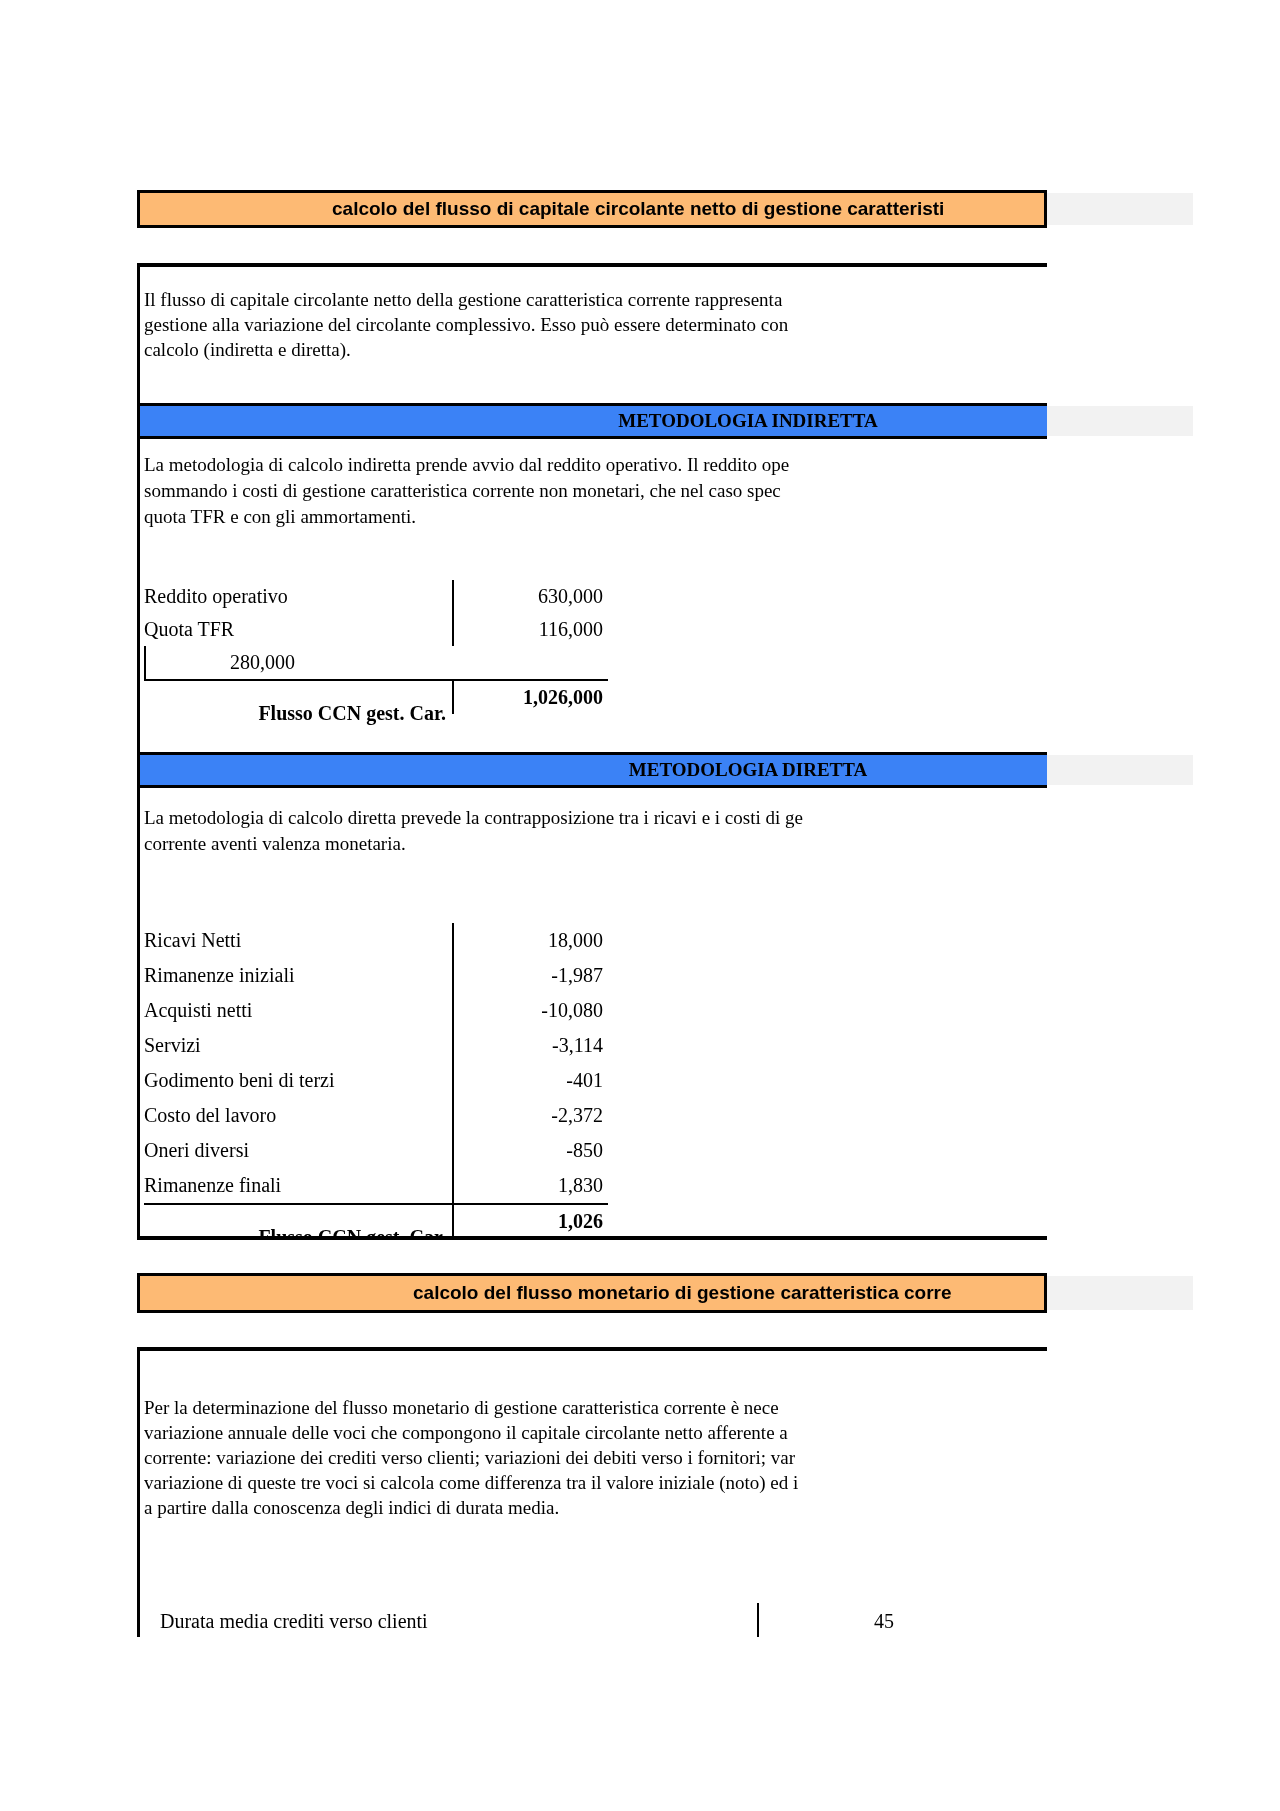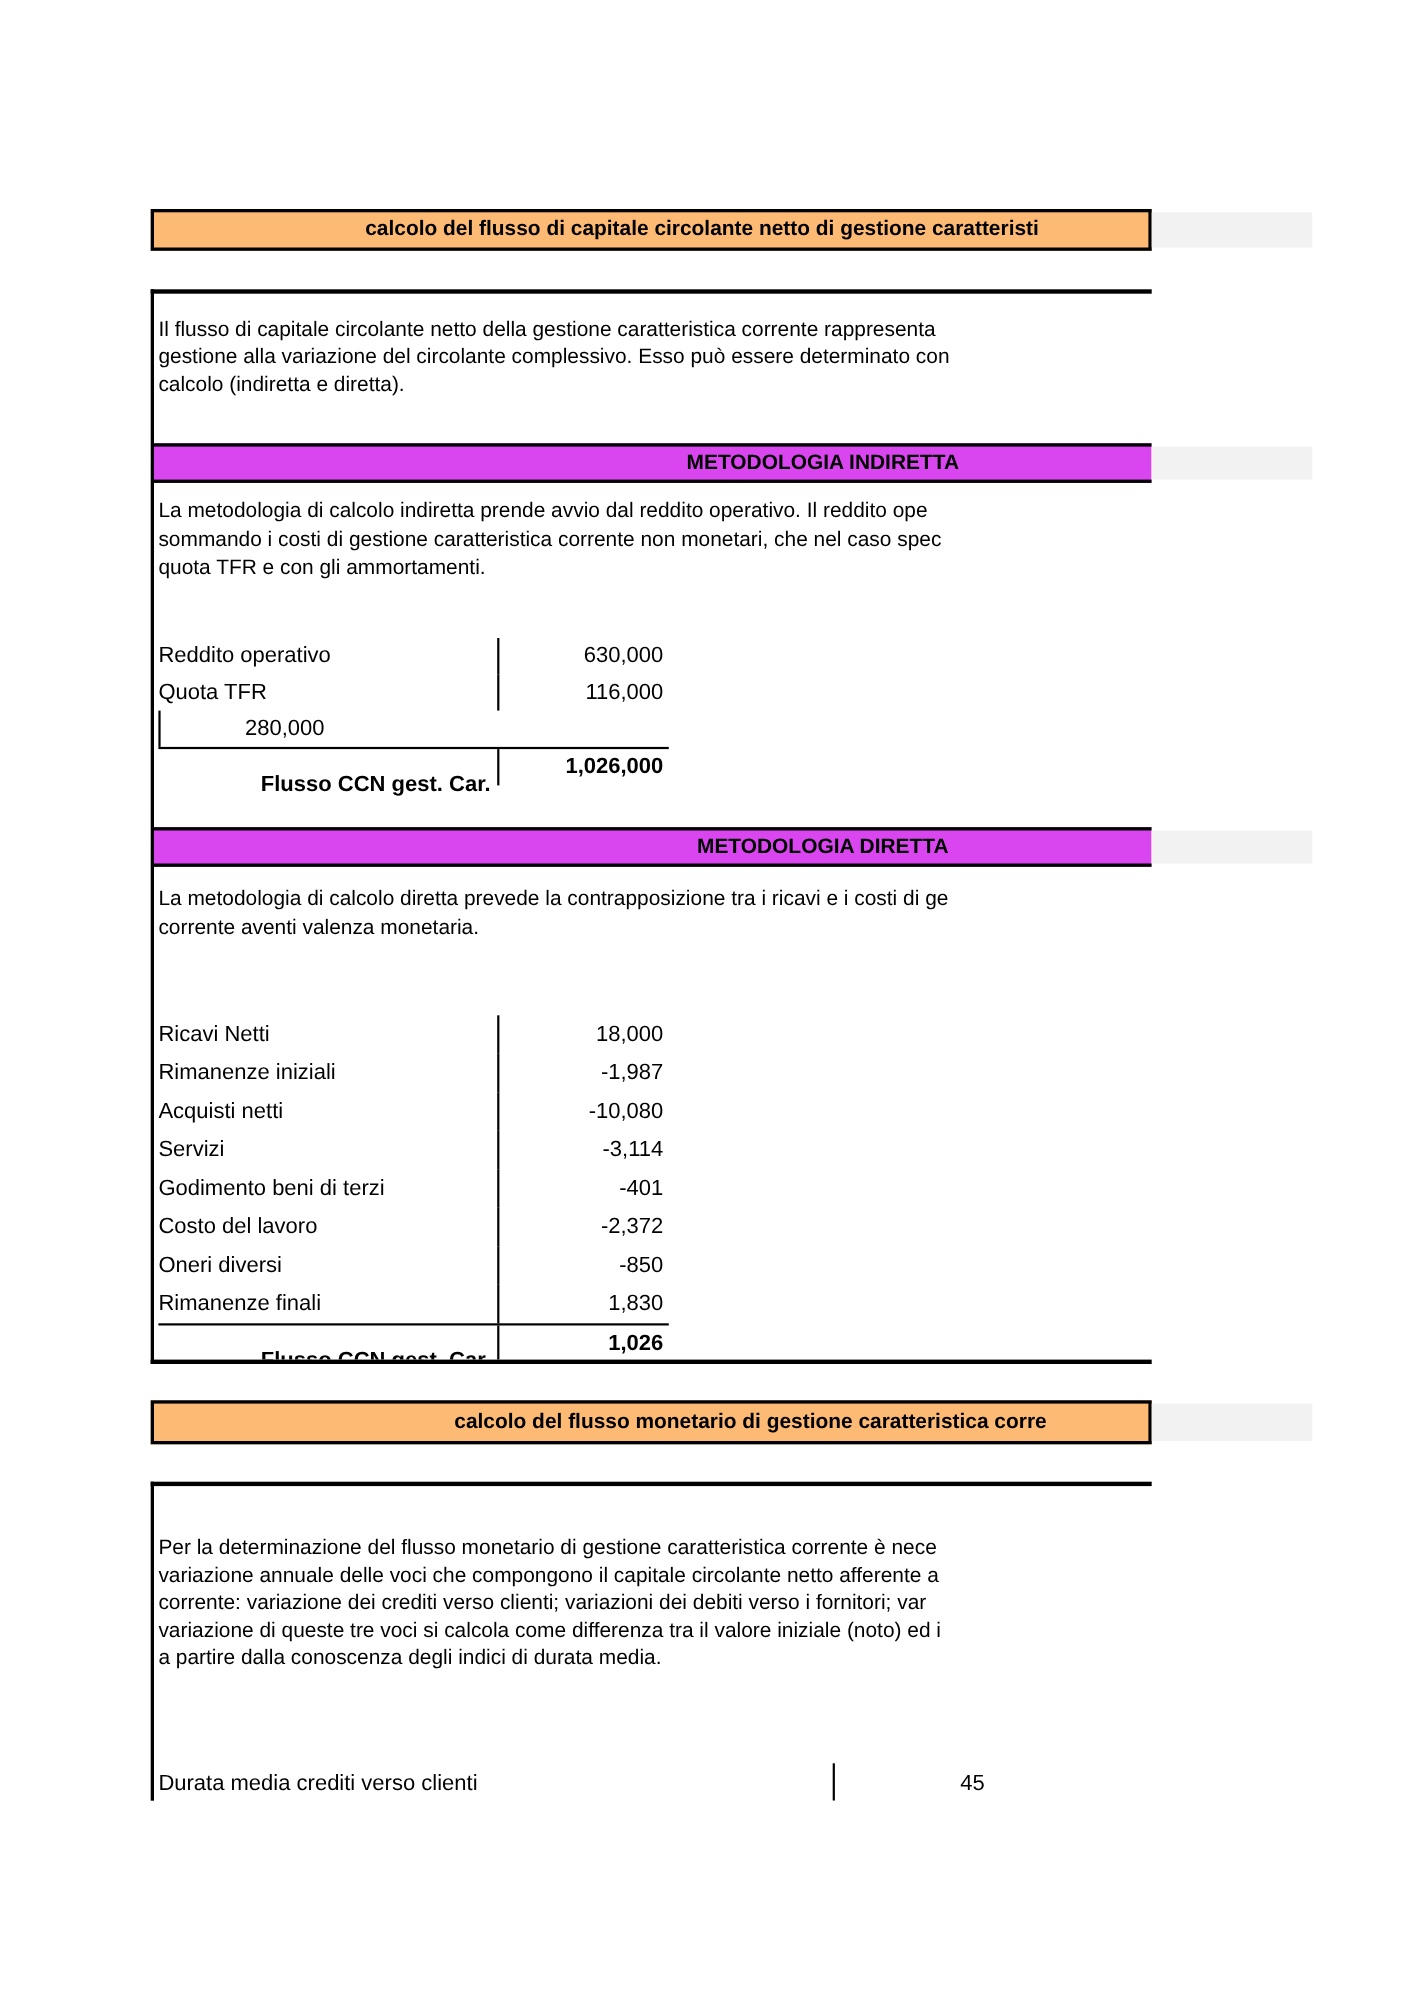--- a/index.html
+++ b/index.html
@@ -25,30 +25,31 @@
   .fill-strip { position:absolute; background:#f2f2f2; }
 
   
   .content-box {
     position:absolute;
     left:137px; width:910px;
     border-left:3px solid #000;
     border-top:4px solid #000;
     background:#fff;
     overflow:hidden;
+    font-family:Liberation Serif, serif;
   }
   .content-box.closed { border-bottom:4px solid #000; }
 
   .para { position:absolute; font-size:19px; line-height:25px; white-space:nowrap; }
   .para div { white-space:nowrap; }
 
   .band {
     position:absolute; left:0; width:907px; height:36px;
     border-top:3px solid #000; border-bottom:3px solid #000;
-    background:#d946ef;
+    background:#3b82f6;
   }
   .band .band-text {
     position:absolute; left:608px; top:50%;
     transform:translate(-50%,-50%);
     font-size:19px; font-weight:bold; white-space:nowrap;
   }
 
   
   .fin-table { position:absolute; left:4px; width:464px; }
   .frow { display:flex; align-items:stretch; font-size:20px; }
@@ -174,16 +175,16 @@
 <div class="content-box" style="top:1347px; height:290px;">
 
   <div class="para" style="left:4px; top:44px;">
     <div>Per la determinazione del flusso monetario di gestione caratteristica corrente è nece</div>
     <div>variazione annuale delle voci che compongono il capitale circolante netto afferente a</div>
     <div>corrente: variazione dei crediti verso clienti; variazioni dei debiti verso i fornitori; var</div>
     <div>variazione di queste tre voci si calcola come differenza tra il valore iniziale (noto) ed i</div>
     <div>a partire dalla conoscenza degli indici di durata media.</div>
   </div>
 
-  <div class="metric-label" style="left:4px; top:257px;">Durata media crediti verso clienti</div>
+  <div class="metric-label" style="left:20px; top:257px;">Durata media crediti verso clienti</div>
   <div class="metric-divider" style="left:617px; top:252px; height:34px;"></div>
   <div class="metric-value" style="left:704px; top:257px;">45</div>
 </div>
 
 </body></html>

